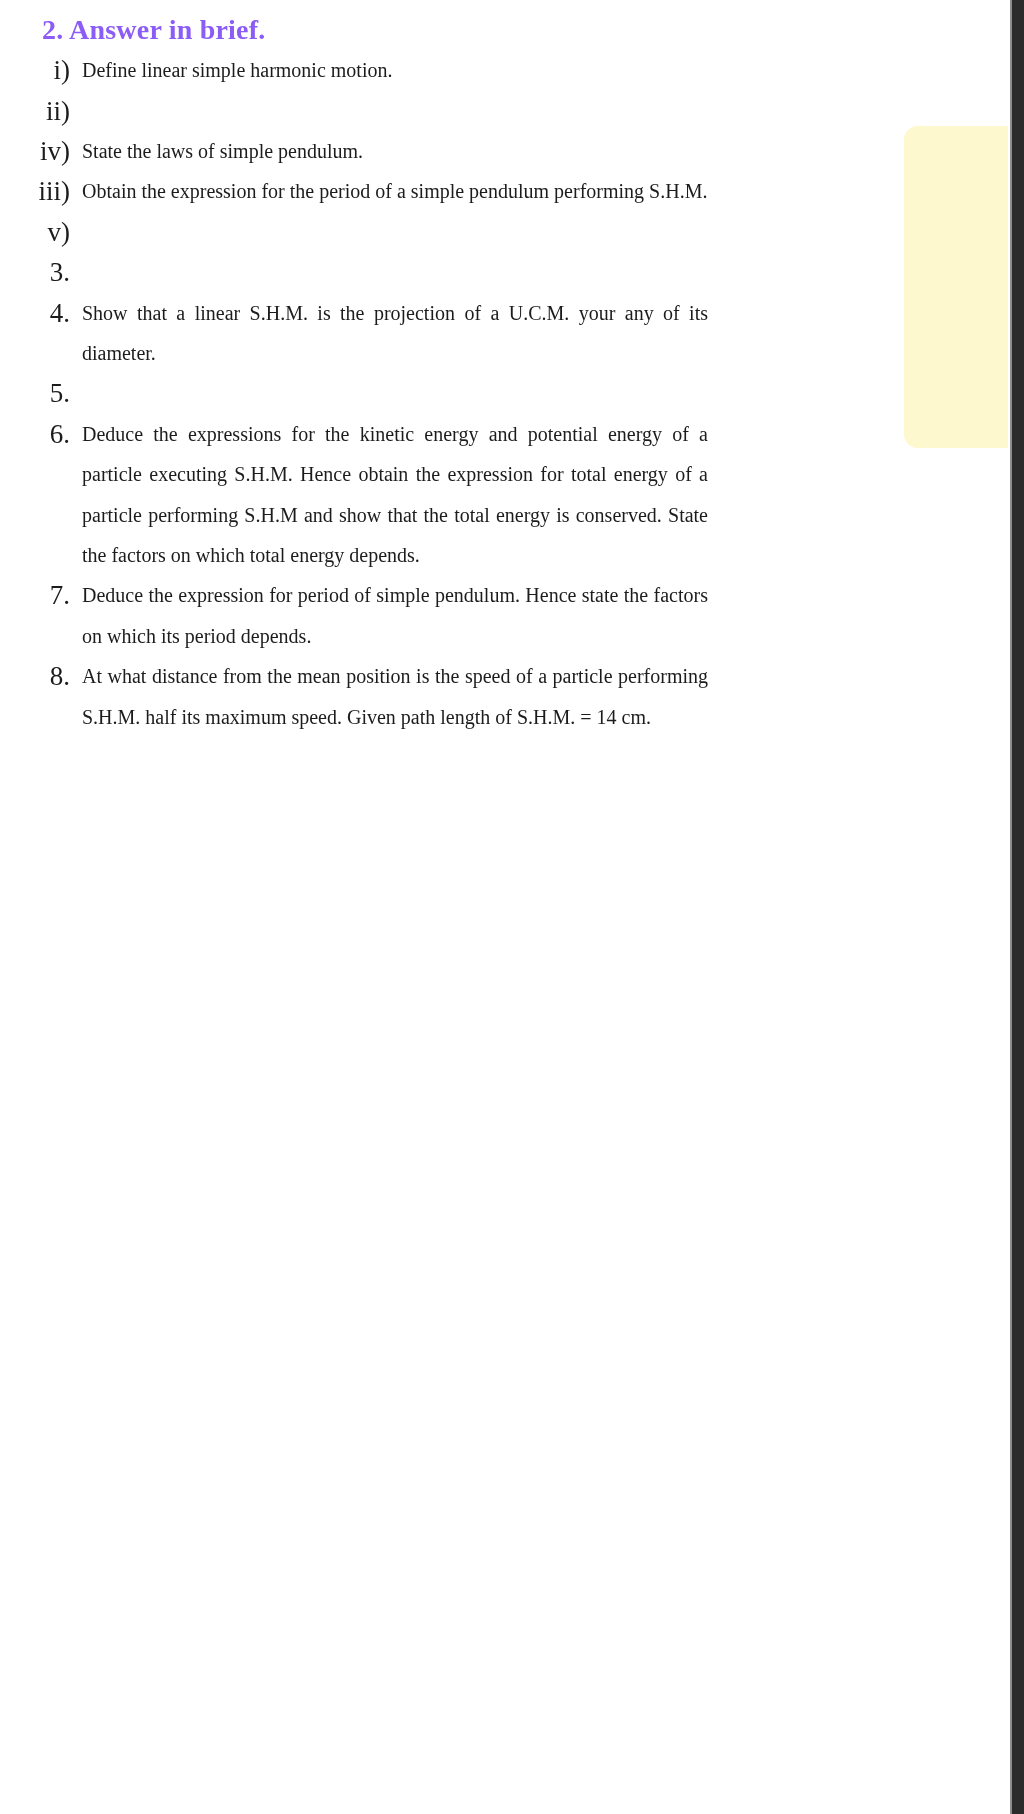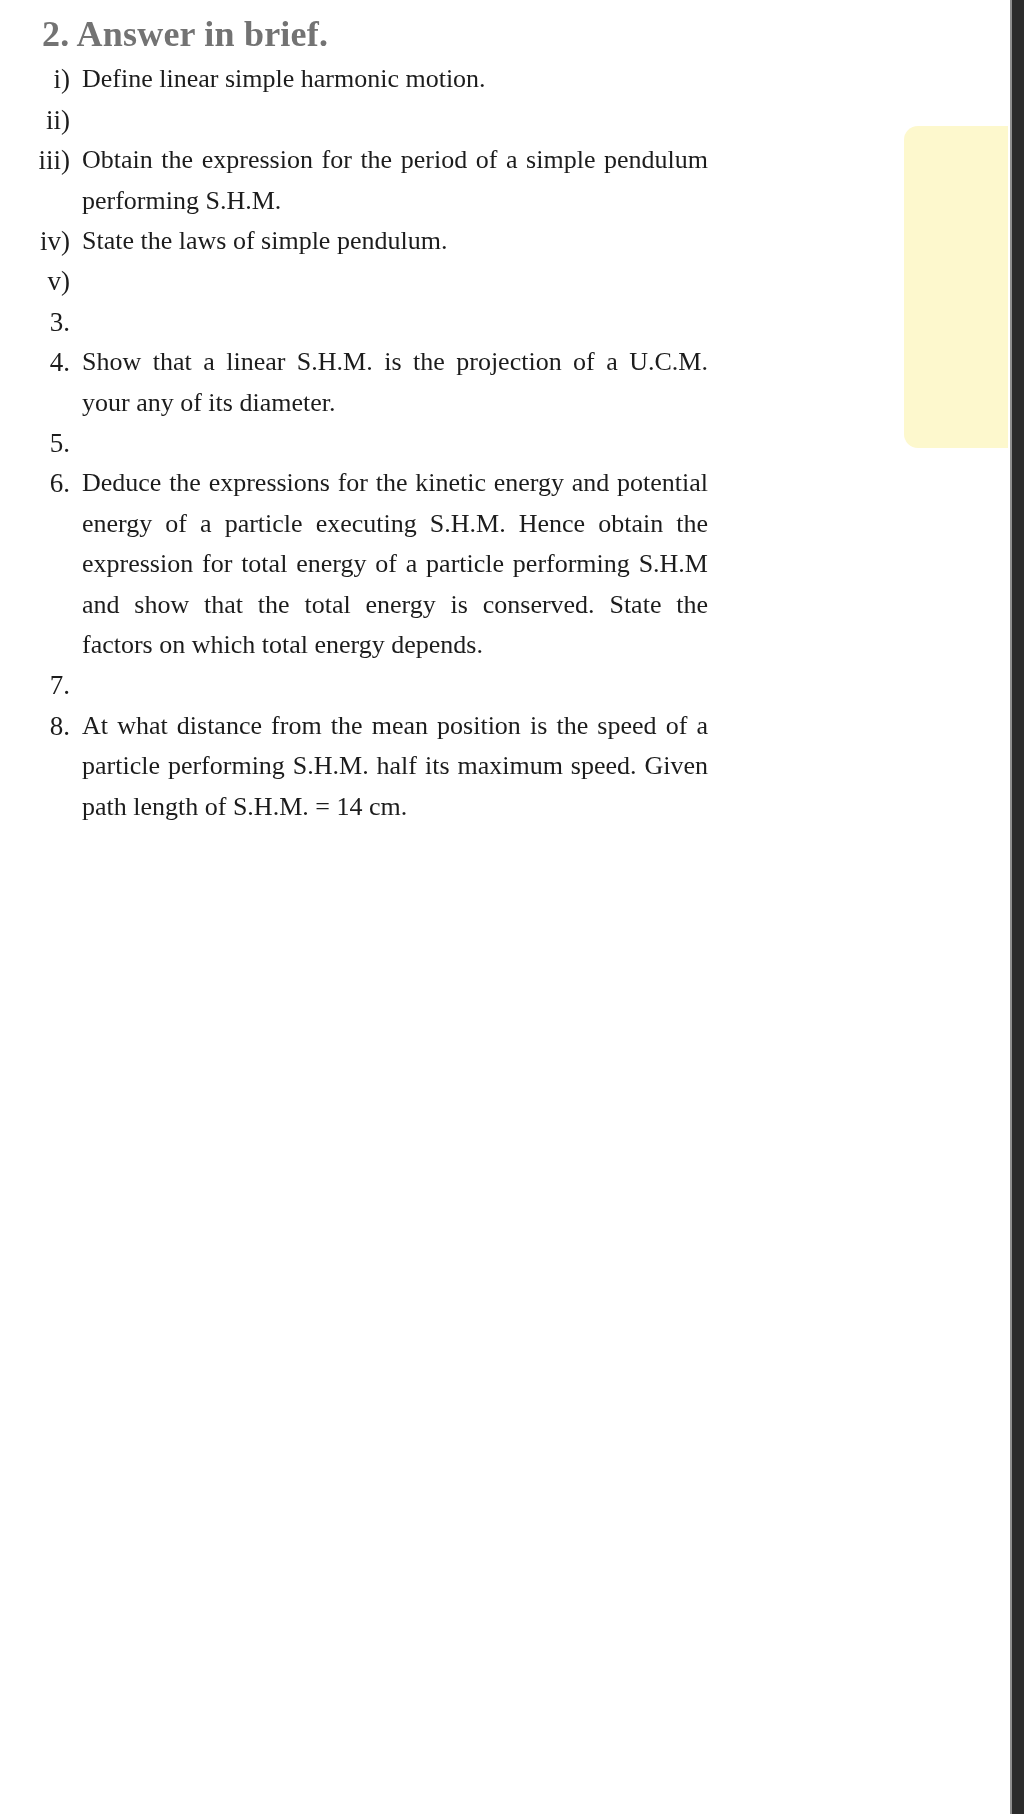--- a/index.html
+++ b/index.html
@@ -44,23 +44,23 @@
   
   #content {
     position: absolute;
     left: 0;
     top: 0;
     width: 760px;
     padding: 8px 0 0 0;
   }
 
   .heading {
-    font-size: 36px;
+    font-size: 28px;
     font-weight: bold;
-    color: #737373;
+    color: #8b5cf6;
     letter-spacing: 0.2px;
     margin: 6px 0 4px 42px;
     line-height: 1.15;
     white-space: nowrap;
   }
 
   .item {
     display: flex;
     align-items: flex-start;
     margin: 0 0 0 0;
@@ -71,21 +71,21 @@
     text-align: right;
     padding-right: 12px;
     font-size: 27px;
     line-height: 40.4px;
     color: #1c1c1c;
     box-sizing: border-box;
     position: relative;
   }
   .body {
     flex: 1 1 auto;
-    font-size: 26px;
+    font-size: 20px;
     line-height: 40.4px;
     color: #1c1c1c;
     text-align: justify;
     padding-right: 52px;
     box-sizing: border-box;
     -webkit-hyphens: none;
     hyphens: none;
   }
   .body.nojustify { text-align: left; }
 </style>
@@ -103,46 +103,47 @@
 
     <div id="question-list">
         <div class="item">
           <div class="marker">i)</div>
           <div class="body nojustify">Define linear simple harmonic motion.</div>
         </div>
         <div class="item">
           <div class="marker">ii)</div>
         </div>
         <div class="item">
+          <div class="marker">iv)</div>
+          <div class="body nojustify">State the laws of simple pendulum.</div>
+        </div>
+        <div class="item">
           <div class="marker">iii)</div>
           <div class="body">Obtain the expression for the period of a simple pendulum performing S.H.M.</div>
-        </div>
-        <div class="item">
-          <div class="marker">iv)</div>
-          <div class="body nojustify">State the laws of simple pendulum.</div>
         </div>
         <div class="item">
           <div class="marker">v)</div>
         </div>
         <div class="item">
           <div class="marker">3.</div>
         </div>
         <div class="item">
           <div class="marker">4.</div>
           <div class="body">Show that a linear S.H.M. is the projection of a U.C.M. your any of its diameter.</div>
         </div>
         <div class="item">
           <div class="marker">5.</div>
         </div>
         <div class="item">
           <div class="marker">6.</div>
           <div class="body">Deduce the expressions for the kinetic energy and potential energy of a particle executing S.H.M. Hence obtain the expression for total energy of a particle performing S.H.M and show that the total energy is conserved.   State the factors on which total energy depends.</div>
         </div>
         <div class="item">
           <div class="marker">7.</div>
+          <div class="body">Deduce the expression for period of simple pendulum. Hence state the factors on which its period depends.</div>
         </div>
         <div class="item">
           <div class="marker">8.</div>
           <div class="body">At what distance from the mean position is the speed of a particle performing S.H.M. half its maximum speed. Given path length of S.H.M. = 14 cm.</div>
         </div>
       </div>
 
   </div>
 
 </div>

